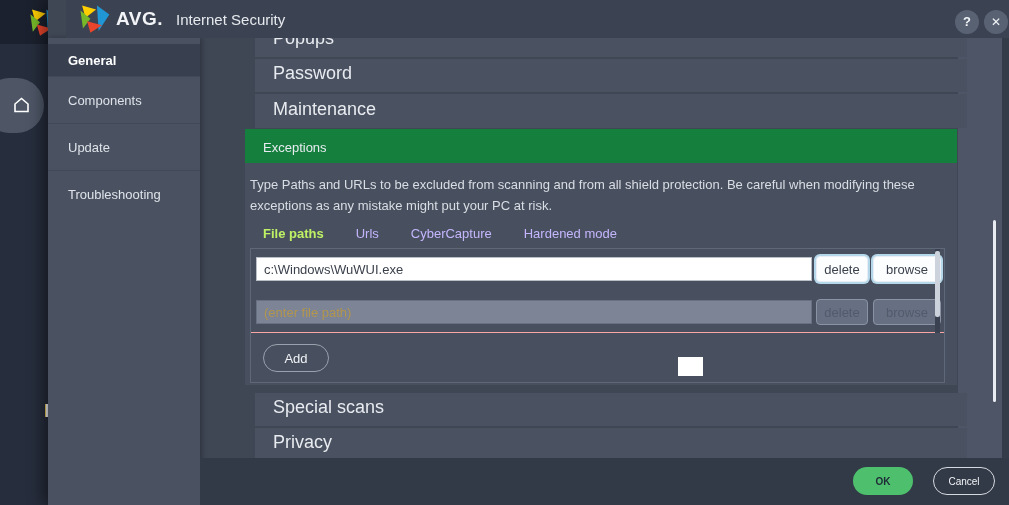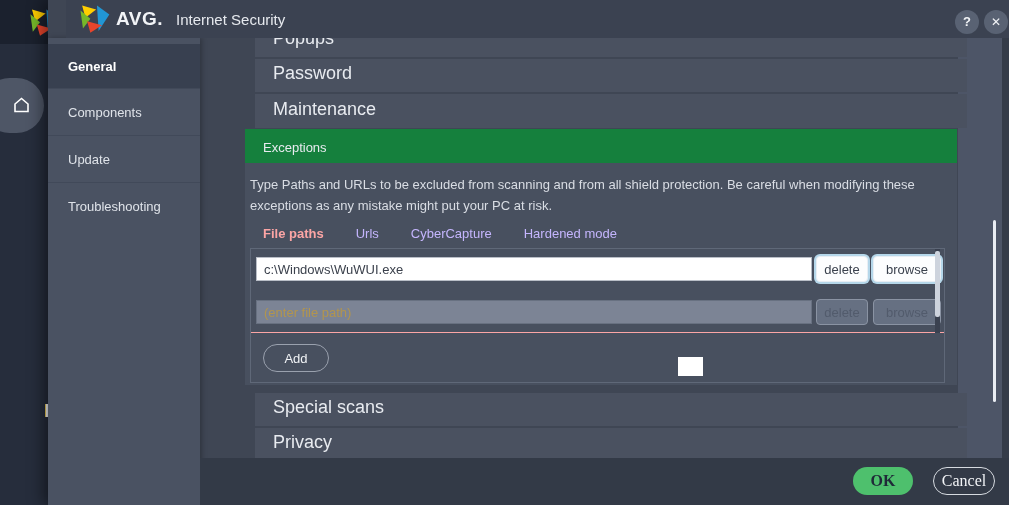--- a/index.html
+++ b/index.html
@@ -26,40 +26,40 @@
   .hdr-logo{position:absolute;left:12px;top:3px;width:33px;height:33px;}
   .brand{position:absolute;left:50px;top:8px;font-size:19px;font-weight:800;color:#f2f4f7;letter-spacing:.5px;}
   .win-title{position:absolute;left:110px;top:11px;font-size:15px;color:#e6e9ee;}
   .circ{position:absolute;top:10px;width:24px;height:24px;border-radius:50%;background:#596273;color:#f2f4f7;text-align:center;line-height:24px;font-size:13px;cursor:pointer;}
   .circ.help{left:889px;font-weight:700;}
   .circ.close{left:918px;font-size:12px;}
 
   
   .sidebar{position:absolute;left:0;top:38px;width:152px;height:467px;background:#4a5262;z-index:15;box-shadow:2px 0 5px rgba(0,0,0,.25);}
   .side-item{height:47px;display:flex;align-items:center;padding-left:20px;font-size:13px;color:#dfe3e9;border-top:1px solid #414959;cursor:pointer;}
-  .side-item.first{margin-top:6px;height:44px;border-top:none;}
+  .side-item.first{margin-top:6px;height:32px;border-top:none;}
   .side-item.sel{background:#384050;color:#ffffff;font-weight:700;border-top:none;}
 
   
   .row{position:absolute;left:207px;width:712px;background:#4a5160;display:flex;align-items:flex-end;padding:0 0 8px 18px;font-size:18px;color:#e8ebf0;cursor:pointer;z-index:2;}
   .row-popups{top:26px;height:31px;}
   .row-password{top:59px;height:33px;}
   .row-maintenance{top:94px;height:34px;}
   .row-special{top:393px;height:33px;}
   .row-privacy{top:428px;height:33px;}
 
   
   .exc{position:absolute;left:197px;top:129px;width:712px;height:256px;background:#48505f;z-index:2;}
   .exc-title{height:34px;display:flex;align-items:flex-end;padding:0 0 8px 18px;font-size:13px;color:#e8ebf0;background:#15803d;cursor:pointer;}
   .exc-desc{position:absolute;left:5px;font-size:13px;color:#d9dde4;white-space:nowrap;}
   .exc-desc.l1{top:48px;}
   .exc-desc.l2{top:69px;}
   .tabs{position:absolute;left:18px;top:97px;display:flex;gap:32px;font-size:13px;}
   .tab{color:#c4b5fd;cursor:pointer;}
-  .tab.sel{color:#fca5a5;font-weight:700;}
+  .tab.sel{color:#bef264;font-weight:700;}
 
   .panel{position:absolute;left:5px;top:119px;width:695px;height:135px;border:1px solid #5f6878;}
   .entry-list{position:absolute;left:0;top:0;width:693px;height:84px;border-bottom:1px solid #fca5a5;}
   .path-input{position:absolute;left:5px;width:556px;height:24px;border:1px solid #b9bec7;background:#ffffff;color:#3b414c;font-size:13px;padding:0 7px;outline:none;}
   .path-input.r1{top:8px;}
   .path-input.r2{top:51px;background:#7c8495;border:1px solid #687181;}
   .path-input.r2::placeholder{color:#b2954e;opacity:1;}
   .mini-btn{position:absolute;height:26px;font-size:13px;border-radius:4px;cursor:pointer;}
   .mini-btn.en{background:#fcfdfe;color:#3a414d;border:1px solid #e8eef4;box-shadow:0 0 0 2px #b5d7ea;}
   .mini-btn.dis{background:#667082;color:#525b6c;border:1px solid #8a93a3;box-shadow:none;cursor:default;}
@@ -67,21 +67,21 @@
   .btn-bro{left:622px;width:68px;}
   .rtop1{top:7px;} .rtop2{top:50px;}
   .inner-track{position:absolute;left:684px;top:0;width:5px;height:84px;background:#3a4150;}
   .inner-thumb{position:absolute;left:0;top:2px;width:5px;height:66px;background:#cdd3dd;border-radius:2px;}
   .add-btn{position:absolute;left:12px;top:95px;width:66px;height:28px;border-radius:14px;border:1px solid #9aa1ae;background:transparent;color:#f0f2f5;font-size:13px;cursor:pointer;}
 
   .artifact{position:absolute;left:630px;top:357px;width:25px;height:19px;background:#ffffff;z-index:4;}
 
   
   .bottombar{position:absolute;left:152px;top:458px;width:809px;height:47px;background:#333a47;z-index:16;}
-  .pill{position:absolute;top:9px;height:28px;border-radius:14px;font-size:16px;cursor:pointer;font-family:Liberation Serif, serif;}
+  .pill{position:absolute;top:9px;height:28px;border-radius:14px;font-size:10px;cursor:pointer;}
   .ok{left:653px;width:60px;background:#4ec06d;border:none;color:#1f2a38;font-weight:600;}
   .cancel{left:733px;width:62px;background:transparent;border:1px solid #d6dae0;color:#f2f4f7;}
 </style>
 </head>
 <body>
 
 <div class="page">
 
   <div class="back-window">
     <div class="back-topbar"></div>

